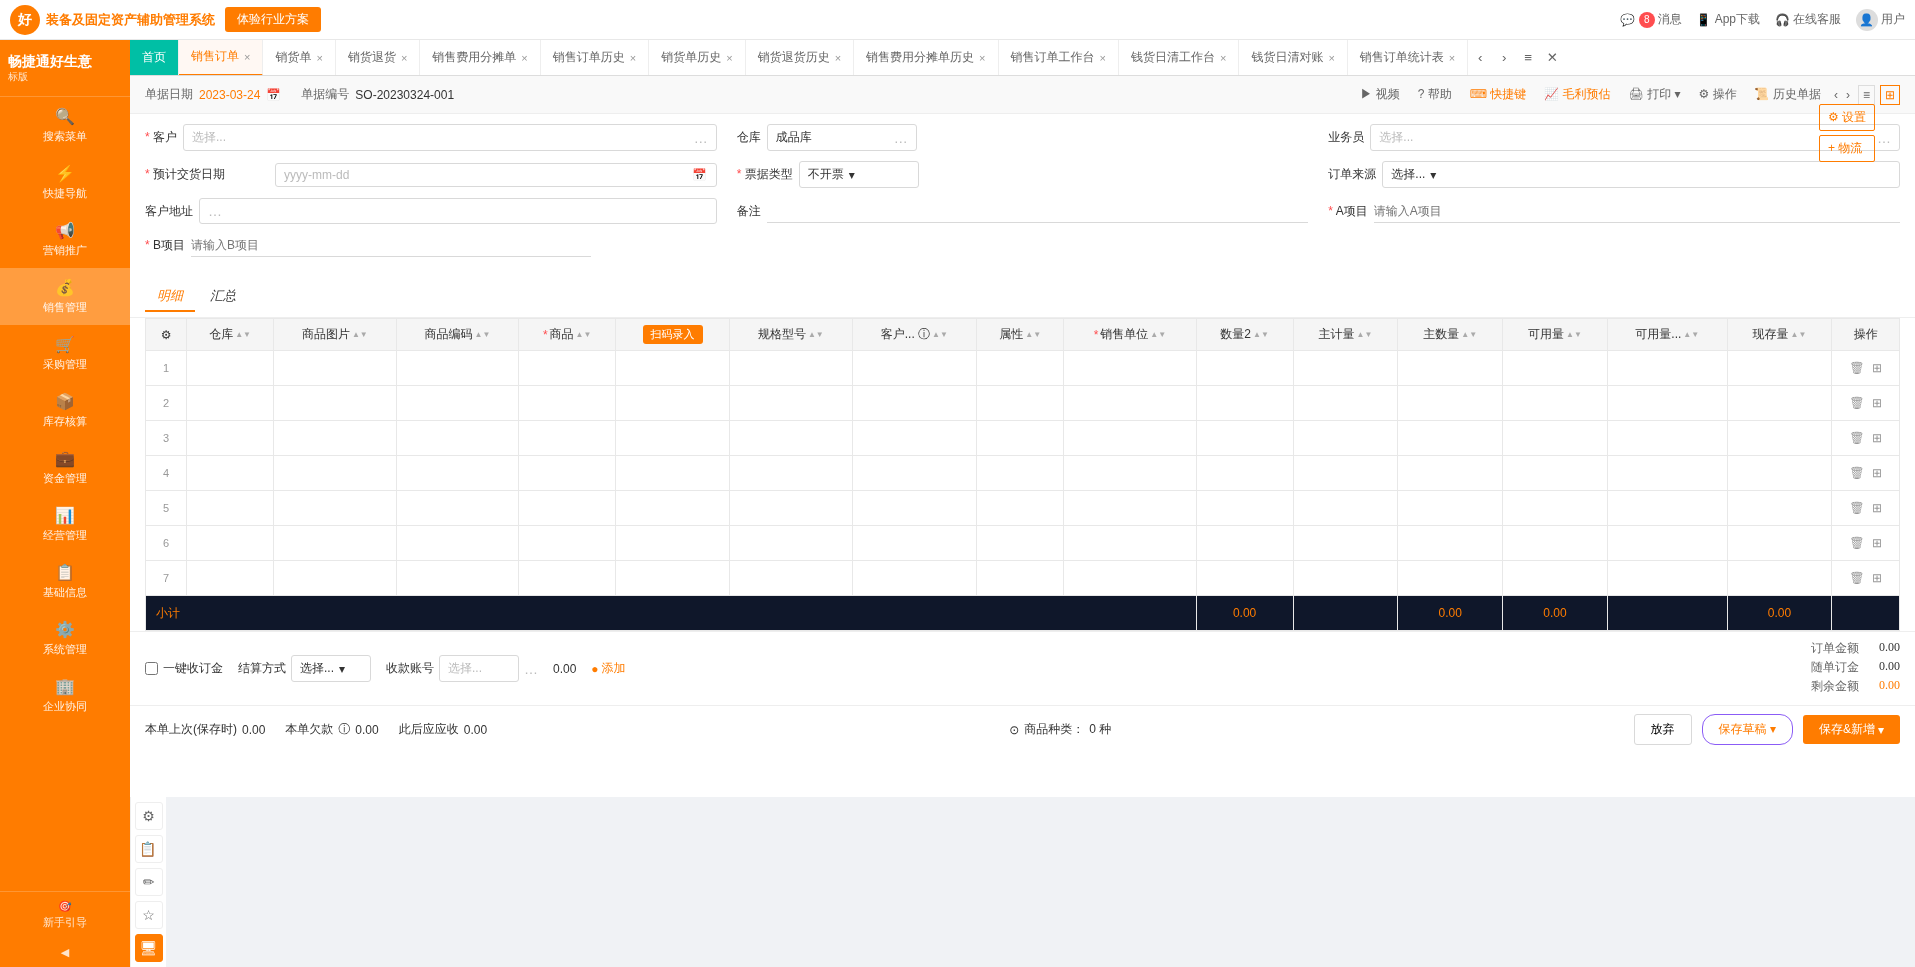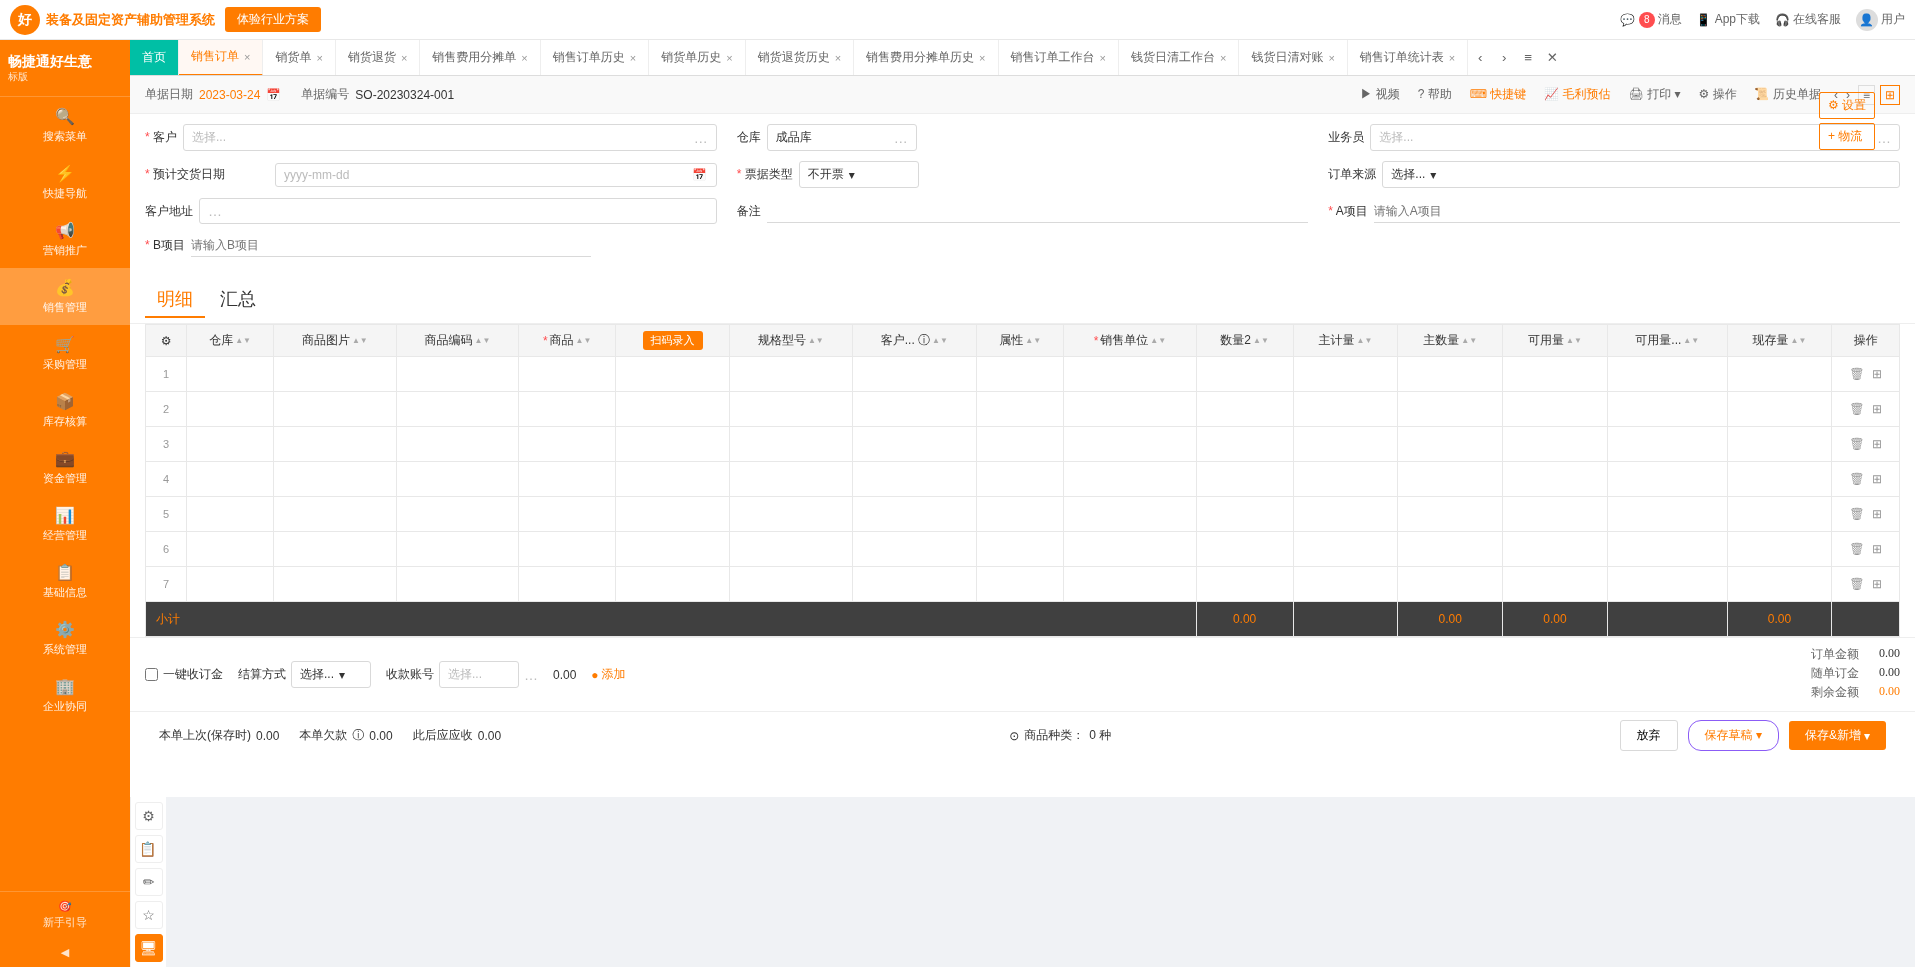--- a/index.html
+++ b/index.html
@@ -50,53 +50,53 @@
     .field-label { color: #333; white-space: nowrap; min-width: fit-content; }
     .required { color: #ff4d4f; }
     .field-input { border: 1px solid #d9d9d9; border-radius: 3px; padding: 4px 8px; font-size: 12px; color: #333; background: #fff; cursor: pointer; min-width: 120px; display: flex; align-items: center; justify-content: space-between; }
     .field-input.placeholder { color: #bbb; }
     .field-input-full { flex: 1; border: none; border-bottom: 1px solid #d9d9d9; padding: 4px 0; font-size: 12px; }
     .select-input { border: 1px solid #d9d9d9; border-radius: 3px; padding: 4px 8px; font-size: 12px; background: #fff; display: flex; align-items: center; gap: 5px; cursor: pointer; min-width: 100px; }
     .dots { color: #bbb; font-size: 14px; }
 
     
     .form-toolbar { display: flex; align-items: center; gap: 3px; padding: 5px 15px; border-bottom: 1px solid #eee; background: #fff; }
-    .toolbar-tab { padding: 5px 12px; cursor: pointer; font-size: 18px; color: #333; border-bottom: 2px solid transparent; }
+    .toolbar-tab { padding: 5px 12px; cursor: pointer; font-size: 13px; color: #333; border-bottom: 2px solid transparent; font-style: italic; }
     .toolbar-tab.active { color: #ff7c00; border-bottom-color: #ff7c00; }
 
     
     .table-container { padding: 0 15px; flex: 1; }
     .data-table { width: 100%; border-collapse: collapse; font-size: 12px; }
     .data-table th { background: #f5f5f5; border: 1px solid #e8e8e8; padding: 6px 8px; text-align: center; color: #333; font-weight: normal; white-space: nowrap; }
     .data-table td { border: 1px solid #e8e8e8; padding: 4px 6px; text-align: center; height: 35px; }
     .row-num { color: #999; font-size: 11px; }
     .scan-btn { background: #ff7c00; color: #fff; border: none; padding: 2px 8px; border-radius: 3px; font-size: 11px; cursor: pointer; white-space: nowrap; }
     .th-settings { background: #f5f5f5; border: 1px solid #e8e8e8; padding: 6px 8px; text-align: center; cursor: pointer; }
     .col-sort { display: flex; align-items: center; justify-content: center; gap: 2px; }
     .sort-arrows { display: inline-flex; flex-direction: column; font-size: 8px; line-height: 1; color: #aaa; }
 
     
-    .summary-row td { background: #404040; font-weight: 500; color: #ff7c00; }
+    .summary-row td { background: #0f172a; font-weight: 500; color: #ff7c00; }
     .summary-label { color: #333; font-weight: normal; }
 
     
     .table-scroll { overflow-x: auto; }
 
     
     .bottom-section { border-top: 1px solid #eee; padding: 8px 15px; display: flex; align-items: center; gap: 15px; flex-shrink: 0; }
     .checkbox-label { display: flex; align-items: center; gap: 5px; cursor: pointer; }
     .bottom-field { display: flex; align-items: center; gap: 5px; }
     .add-btn { color: #ff7c00; cursor: pointer; display: flex; align-items: center; gap: 3px; }
     .order-summary { margin-left: auto; text-align: right; font-family: Liberation Serif, serif; }
     .order-summary-item { display: flex; justify-content: space-between; gap: 20px; margin-bottom: 2px; }
     .order-summary-label { color: #666; }
     .order-summary-value { color: #333; font-weight: 500; }
 
     
-    .footer-bar { background: #fff; border-top: 1px solid #eee; padding: 8px 29px; display: flex; align-items: center; gap: 20px; flex-shrink: 0; }
+    .footer-bar { background: #fff; border-top: 1px solid #eee; padding: 8px 15px; display: flex; align-items: center; gap: 20px; flex-shrink: 0; }
     .footer-field { display: flex; align-items: center; gap: 5px; }
     .footer-actions { margin-left: auto; display: flex; align-items: center; gap: 10px; }
     .btn-discard { border: 1px solid #d9d9d9; background: #fff; padding: 6px 16px; border-radius: 3px; cursor: pointer; font-size: 12px; }
     .btn-save-draft { border: 1px solid #8b5cf6; color: #ff7c00; background: #fff; padding: 6px 16px; border-radius: 13px; cursor: pointer; font-size: 12px; }
     .btn-save-new { background: #ff7c00; color: #fff; border: none; padding: 6px 16px; border-radius: 3px; cursor: pointer; font-size: 12px; display: flex; align-items: center; gap: 3px; }
 
     
     .right-panel { width: 36px; background: #fff; border-left: 1px solid #eee; display: flex; flex-direction: column; align-items: center; padding: 5px 0; gap: 5px; flex-shrink: 0; }
     .right-panel-btn { width: 28px; height: 28px; border: 1px solid #eee; border-radius: 3px; display: flex; align-items: center; justify-content: center; cursor: pointer; color: #666; font-size: 14px; }
     .orange-text { color: #ff7c00; }
@@ -264,21 +264,21 @@
             <span class="header-action-btn orange">📈 毛利预估</span>
             <span class="header-action-btn">🖨 打印 ▾</span>
             <span class="header-action-btn">⚙ 操作</span>
             <span class="header-action-btn">📜 历史单据</span>
             <span style="cursor:pointer;">‹</span>
             <span style="cursor:pointer;">›</span>
             <span style="display:flex;gap:5px;">
               <span style="cursor:pointer;border:1px solid #ddd;padding:2px 4px;">≡</span>
               <span style="cursor:pointer;border:1px solid #ff7c00;padding:2px 4px;color:#ff7c00;">⊞</span>
             </span>
-            <div style="position:absolute;right:40px;top:92px;display:flex;flex-direction:column;gap:4px;">
+            <div style="position:absolute;right:40px;top:104px;display:flex;flex-direction:column;gap:4px;">
               <div class="header-action-btn orange" style="border:1px solid #ff7c00;padding:4px 8px;border-radius:2px;">⚙ 设置</div>
               <div class="header-action-btn orange" style="border:1px solid #ff7c00;padding:4px 8px;border-radius:2px;">+ 物流</div>
             </div>
           </div>
         </div>
 
         <div class="form-body">
 
           <div class="form-row">
             <div class="field-group">

